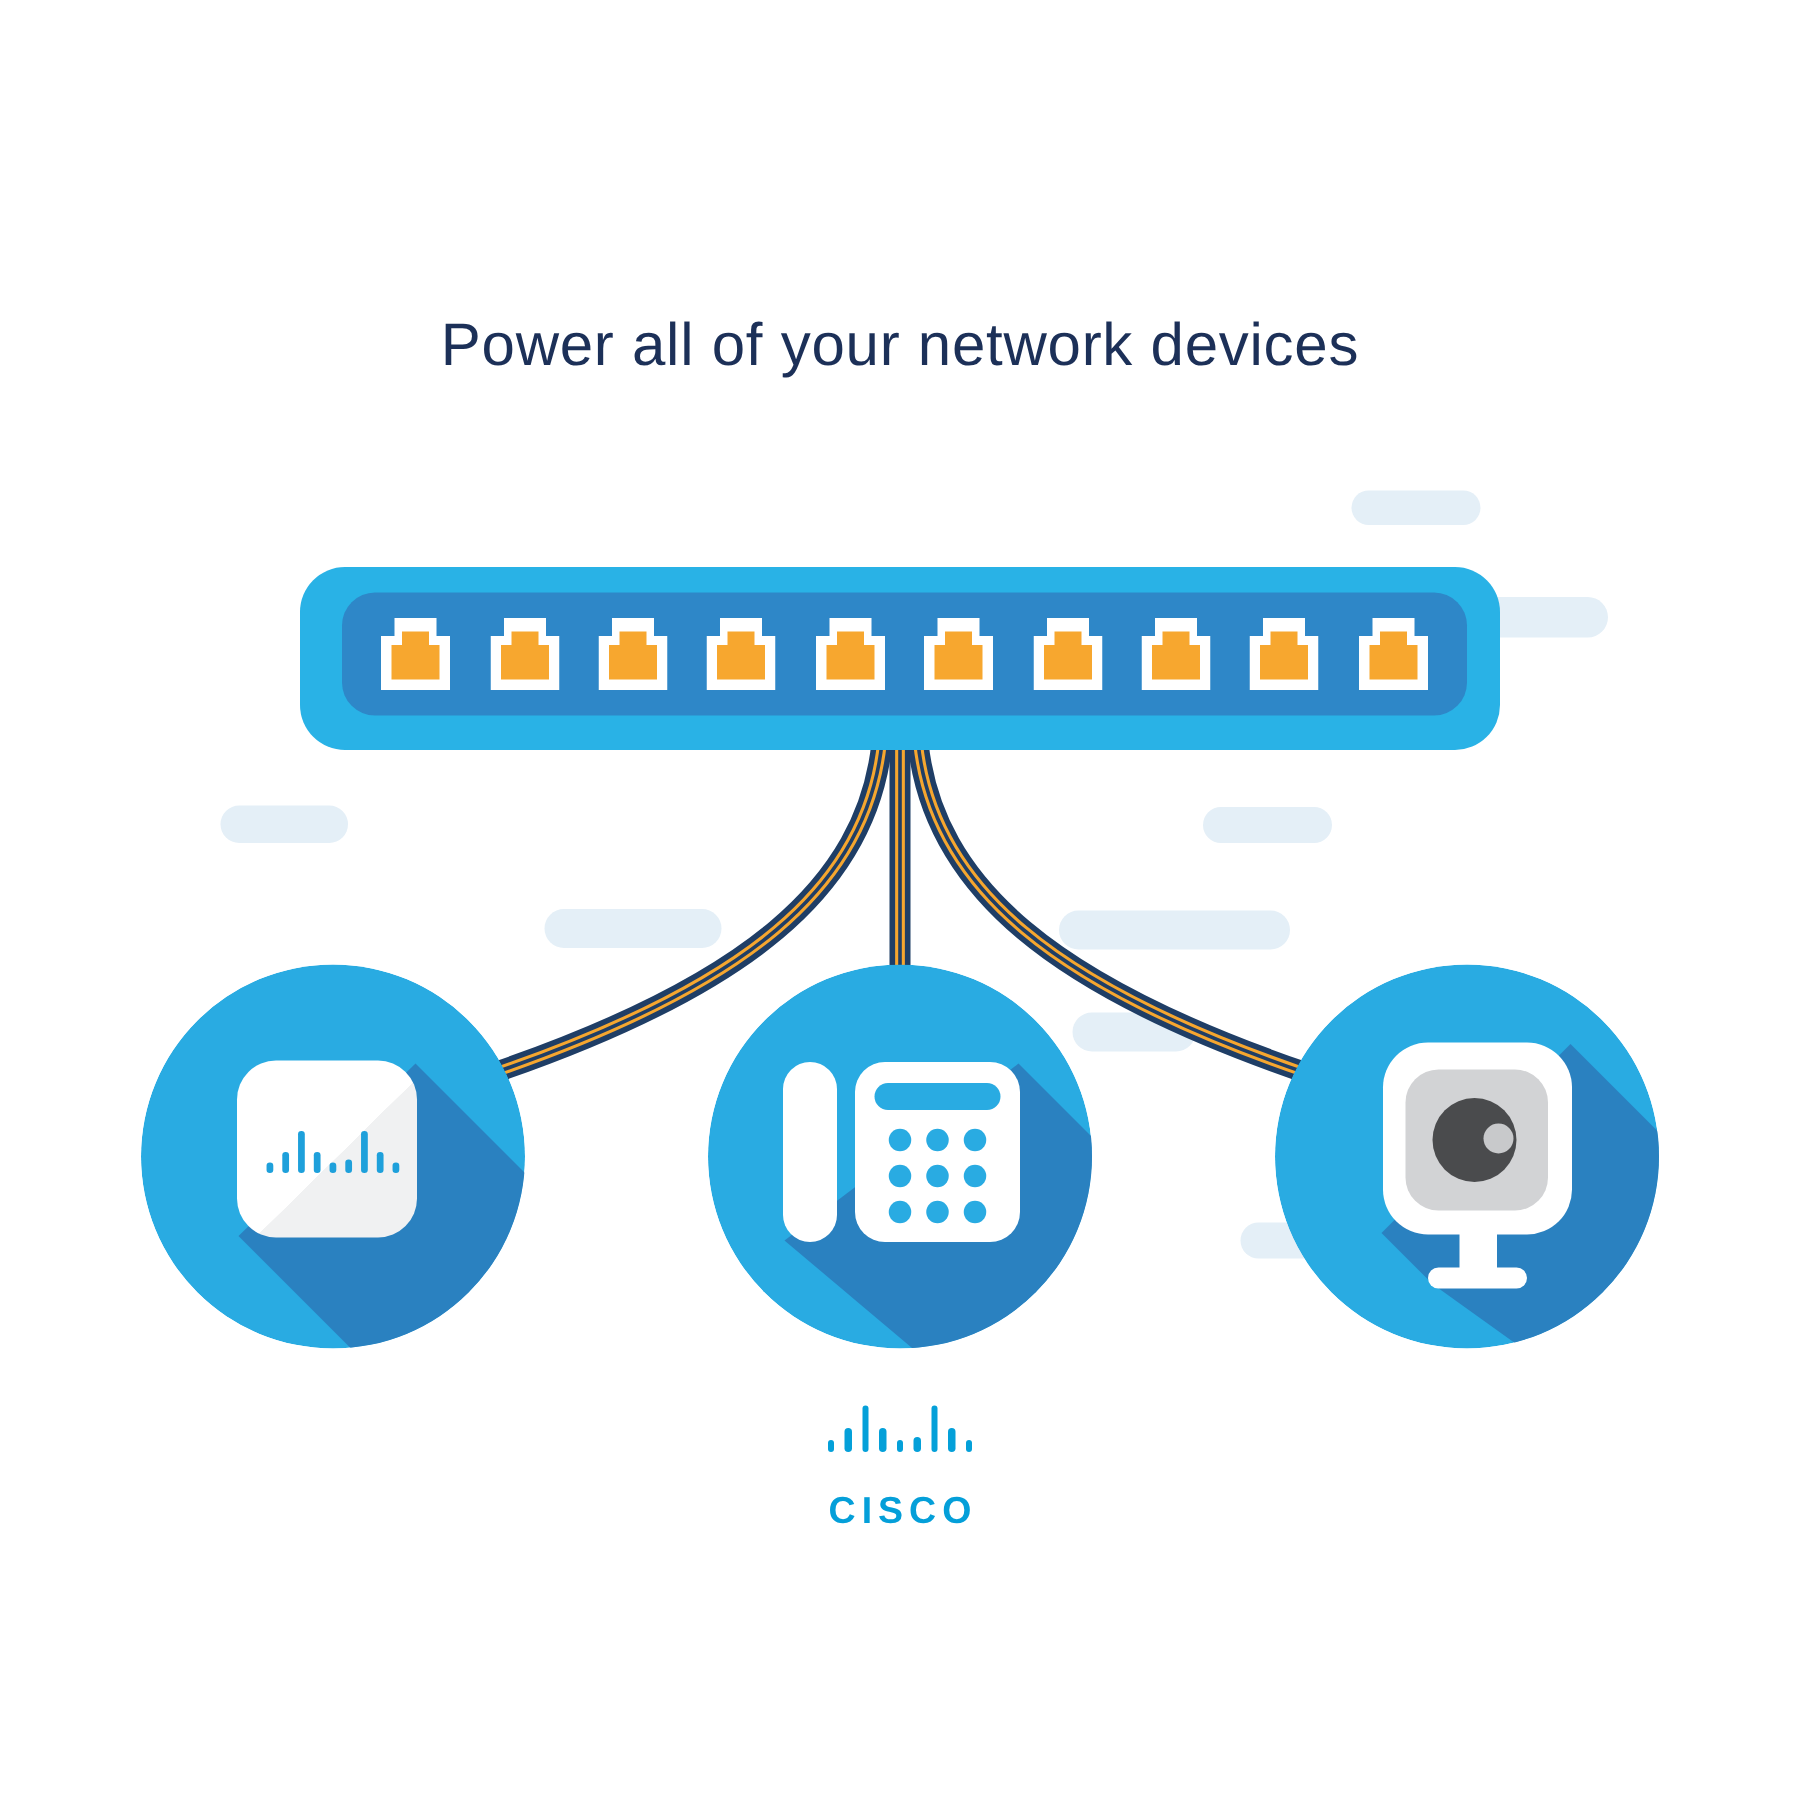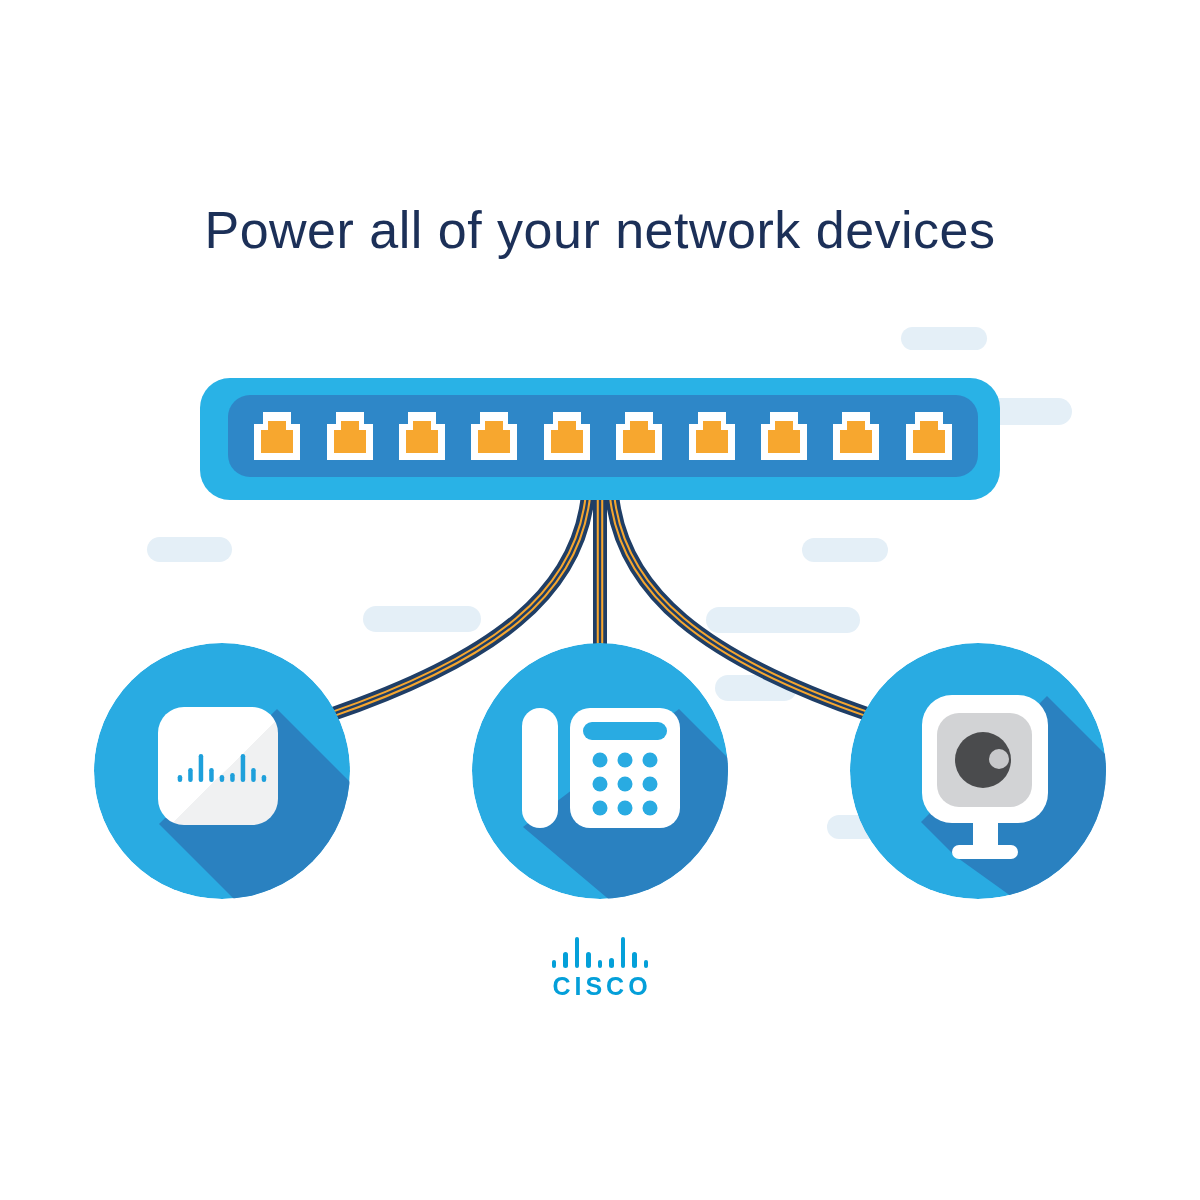--- a/index.html
+++ b/index.html
@@ -4,21 +4,21 @@
 <style>
   html,body{margin:0;padding:0;background:#ffffff;}
   .canvas{
     position:relative;width:1200px;height:1200px;background:#ffffff;overflow:hidden;
     font-family:"Liberation Sans", sans-serif;
   }
   
   .title{
     position:absolute;top:200px;left:0;width:100%;
     text-align:center;color:#1C3058;font-weight:300;
-    font-size:52px;line-height:60px;letter-spacing:0.5px;margin:0;
+    font-size:40px;line-height:60px;letter-spacing:0.5px;margin:0;
   }
   
   .cloud{position:absolute;background:#E4EFF7;border-radius:14px;}
   
   .cables{position:absolute;left:0;top:0;width:1200px;height:1200px;}
   
   .switch{
     position:absolute;left:200px;top:378px;width:800px;height:122px;
     background:#29B2E6;border-radius:30px;
   }
@@ -31,21 +31,21 @@
   
   .device{position:absolute;width:256px;height:256px;}
   .device.left{left:94px;top:643px;}
   .device.mid{left:472px;top:643px;}
   .device.right{left:850px;top:643px;}
   
   .brand{position:absolute;left:0;top:936px;width:100%;text-align:center;}
   .brand-bars{display:inline-flex;align-items:flex-end;gap:7px;height:32px;}
   .brand-bars i{display:block;width:4.5px;border-radius:2.5px;background:#04A0D9;}
   .wordmark{
-    margin-top:0;color:#049FD9;font-weight:bold;font-size:25px;
+    margin-top:20px;color:#049FD9;font-weight:bold;font-size:25px;
     letter-spacing:4px;text-indent:4px;
   }
 </style>
 </head>
 <body>
 
 <div class="canvas">
 
   <h1 class="title">
     <span>Power all of your network devices</span><br>

